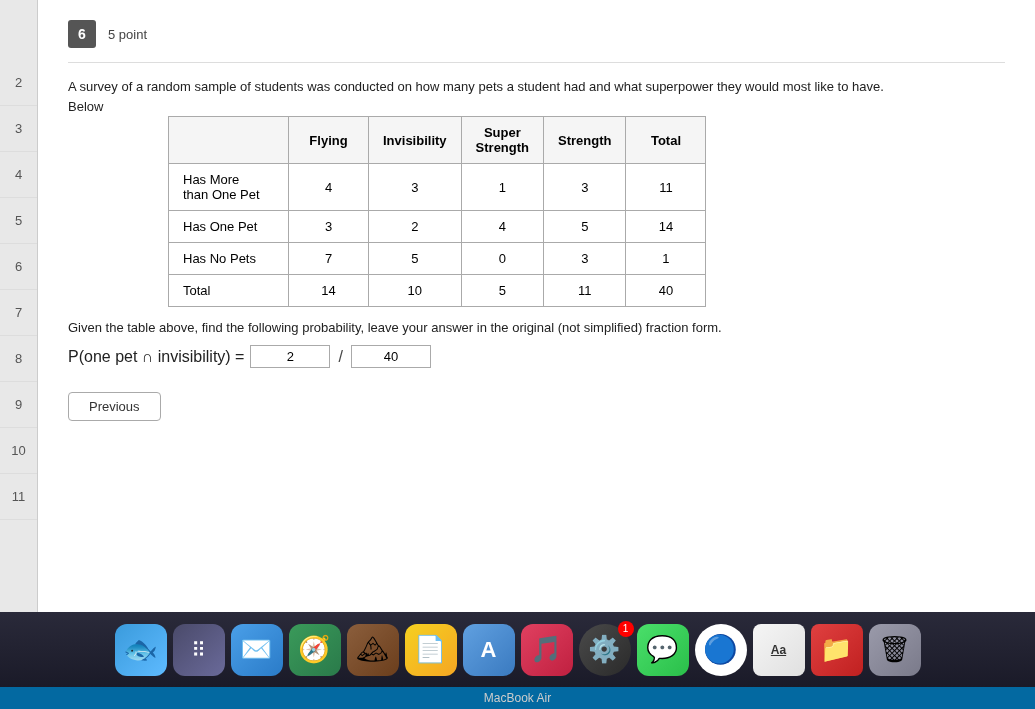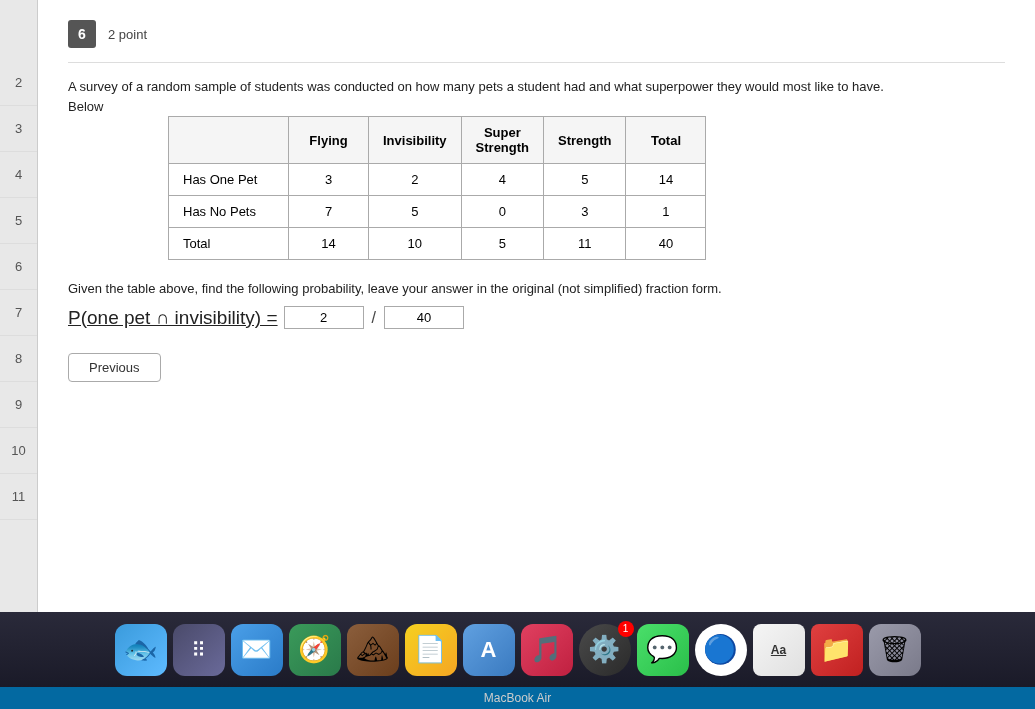--- a/index.html
+++ b/index.html
@@ -81,21 +81,21 @@
       font-size: 13px;
       color: #222;
       line-height: 1.5;
       max-width: 820px;
     }
 
     
     .data-table {
       border-collapse: collapse;
       margin-left: 100px;
-      margin-bottom: 20px;
+      margin-bottom: 12px;
       font-size: 13px;
     }
 
     .data-table th, .data-table td {
       border: 1px solid #aaa;
       padding: 8px 14px;
       text-align: center;
       min-width: 80px;
     }
 
@@ -129,23 +129,22 @@
     }
 
     .probability-row {
       display: flex;
       align-items: center;
       gap: 6px;
       flex-wrap: wrap;
     }
 
     .prob-label {
-      font-size: 19px;
+      font-size: 16px;
       color: #222;
-      text-decoration: underline;
     }
 
     .prob-input {
       border: 1px solid #aaa;
       padding: 3px 8px;
       font-size: 13px;
       width: 80px;
       text-align: center;
       background: white;
       outline: none;
@@ -324,39 +323,47 @@
     <div class="sidebar-num">8</div>
     <div class="sidebar-num">9</div>
     <div class="sidebar-num">10</div>
     <div class="sidebar-num">11</div>
   </div>
 
   <div class="main-content">
 
     <div class="question-header">
       <div class="question-number-badge">6</div>
-      <span class="question-points">2 point</span>
+      <span class="question-points">5 point</span>
     </div>
 
     <hr class="horizontal-line">
 
     <p class="question-text">A survey of a random sample of students was conducted on how many pets a student had and what superpower they would most like to have. Below</p>
 
     <table class="data-table">
       <thead>
         <tr>
           <th></th>
           <th>Flying</th>
           <th>Invisibility</th>
           <th>Super<br>Strength</th>
           <th>Strength</th>
           <th>Total</th>
         </tr>
       </thead>
       <tbody>
+        <tr>
+          <td>Has More<br>than One Pet</td>
+          <td>4</td>
+          <td>3</td>
+          <td>1</td>
+          <td>3</td>
+          <td>11</td>
+        </tr>
         <tr>
           <td>Has One Pet</td>
           <td>3</td>
           <td>2</td>
           <td>4</td>
           <td>5</td>
           <td>14</td>
         </tr>
         <tr>
           <td>Has No Pets</td>

